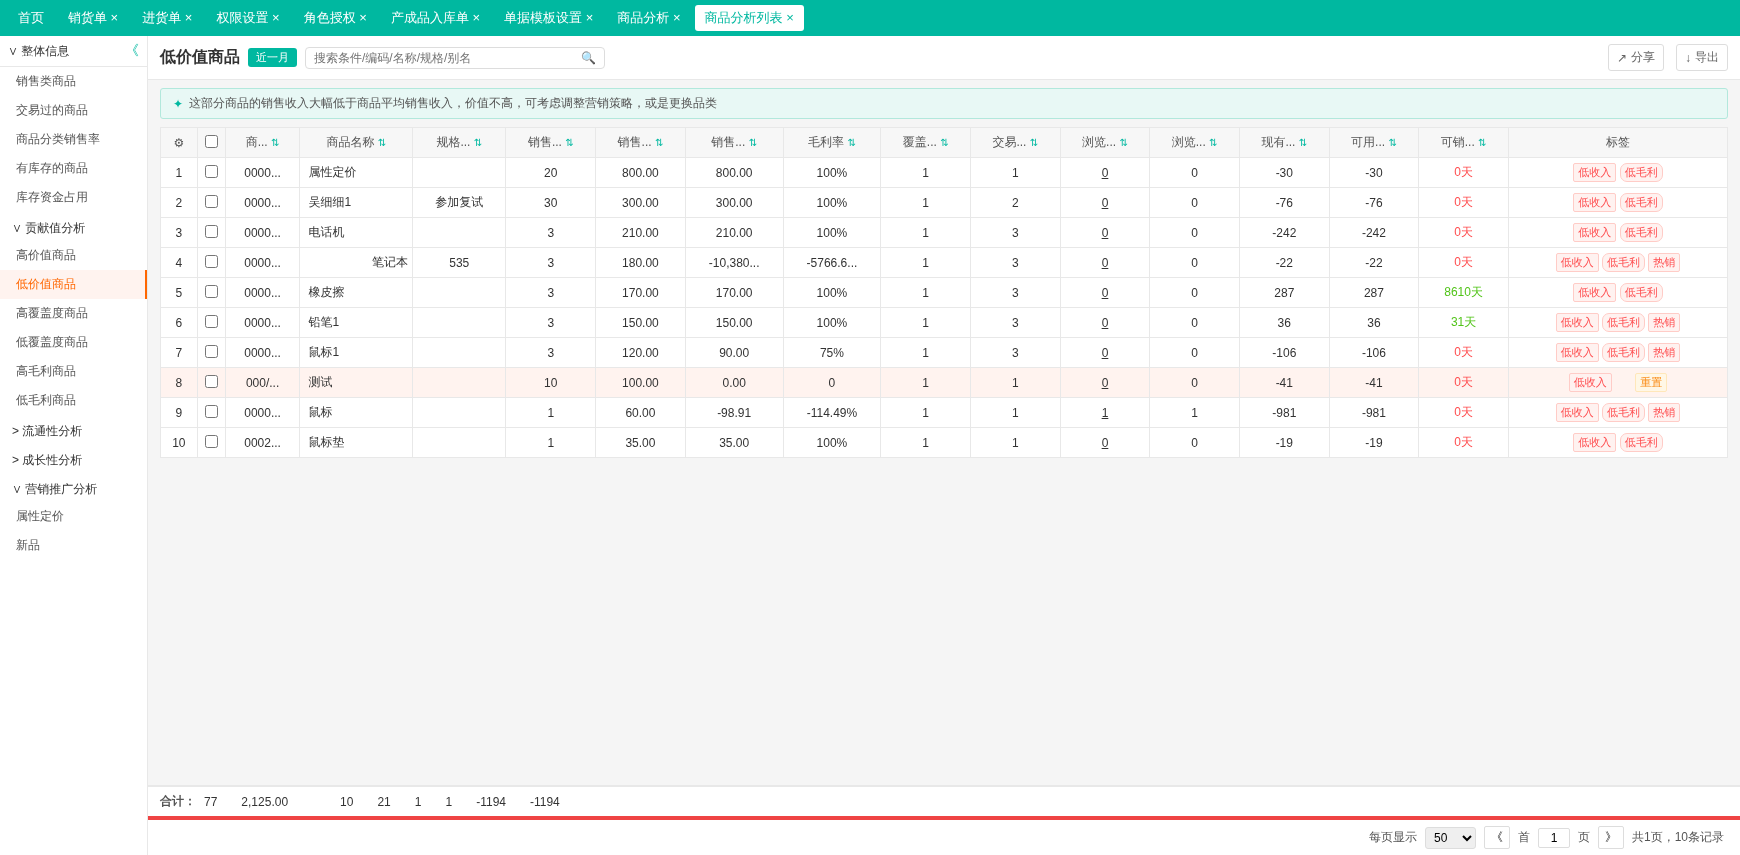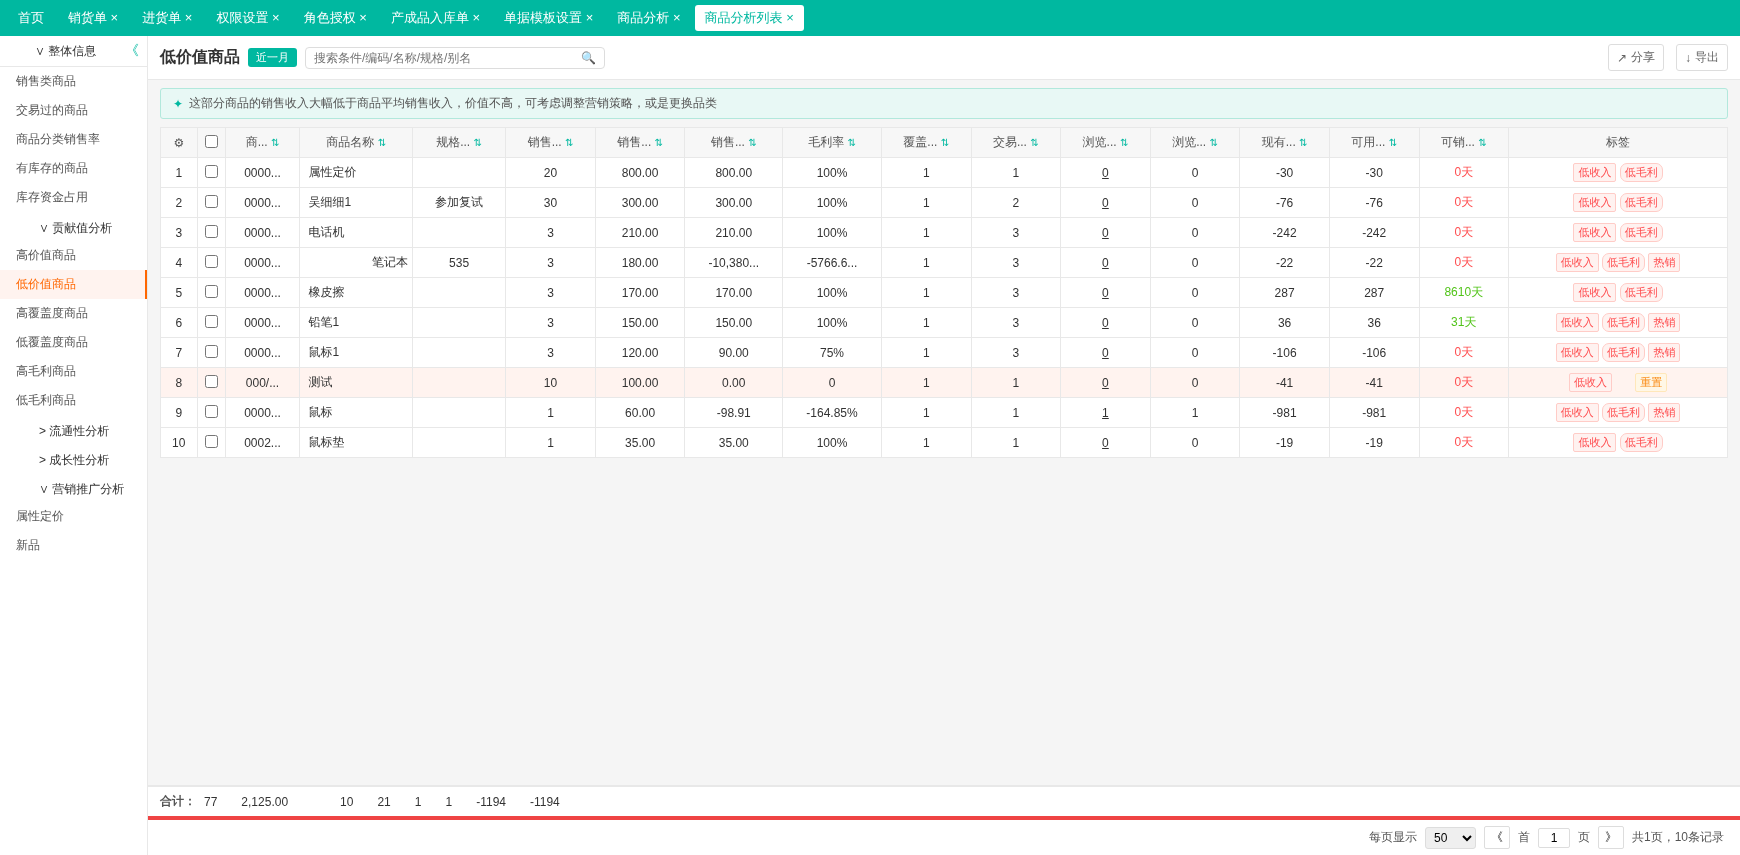--- a/index.html
+++ b/index.html
@@ -38,21 +38,20 @@
       overflow-y: auto;
       flex-shrink: 0;
     }
     .sidebar-group-title {
       color: #333;
       padding: 8px 12px 4px;
       font-size: 12px;
       display: flex;
       align-items: center;
       gap: 4px;
-      margin-left: 27px;
     }
     .sidebar-item {
       padding: 6px 16px;
       color: #555;
       cursor: pointer;
       font-size: 12px;
     }
     .sidebar-item.active { background: #fff3ef; color: #ff6600; border-right: 2px solid #ff6600; }
 
     
@@ -530,21 +529,21 @@
     <td>9</td>
     <td class="checkbox-cell">
       <input type="checkbox" style="">
     </td>
     <td>0000...</td>
     <td style="text-align:left; padding-left:8px;">鼠标</td>
     <td></td>
     <td>1</td>
     <td>60.00</td>
     <td>-98.91</td>
-    <td>-164.85%</td>
+    <td>-114.49%</td>
     <td>1</td>
     <td>1</td>
     <td><span class="link-underline">1</span></td>
     <td>1</td>
     <td>-981</td>
     <td>-981</td>
     <td><span class="days-red">0天</span></td>
     <td><span class="tag-low-income">低收入</span> <span class="tag-low-margin">低毛利</span> <span class="tag-hot">热销</span></td>
   </tr>
             <tr>

